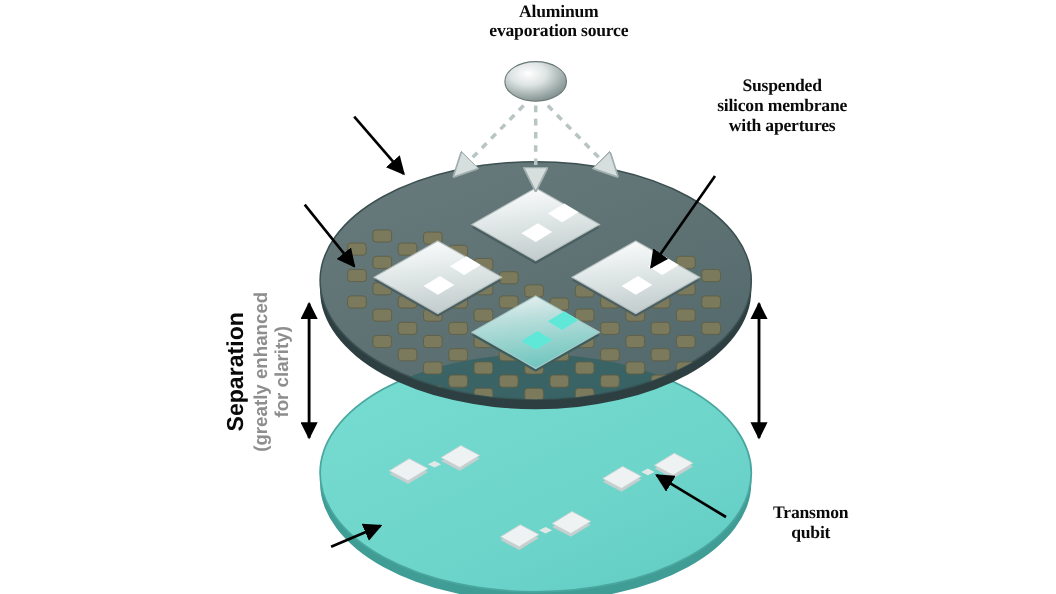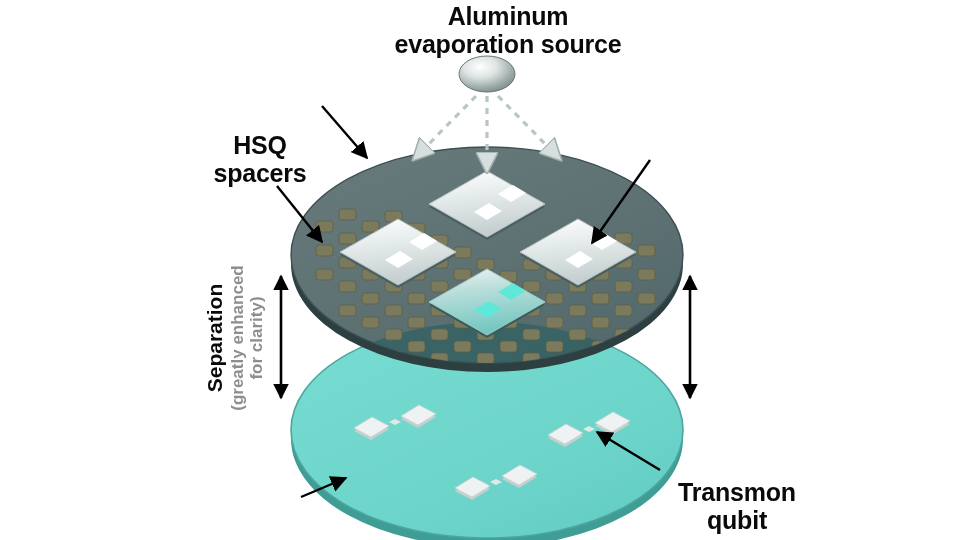--- a/index.html
+++ b/index.html
@@ -23,23 +23,23 @@
   #scene {
     position: absolute;
     left: 0;
     top: 0;
     width: 960px;
     height: 540px;
   }
   .label {
     position: absolute;
     color: #0a0a0a;
-    font-family: Liberation Sans, sans-serif;
+    font-family: Liberation Serif, serif;
     font-weight: bold;
-    font-size: 25px;
+    font-size: 16px;
     line-height: 1.12;
     letter-spacing: -0.2px;
     white-space: pre;
     text-align: center;
   }
   #label-aluminum-source {
     left: 393px;
     top: 2px;
     width: 230px;
   }
@@ -62,21 +62,21 @@
     text-align: center;
   }
   #label-device-substrate {
     left: 196px;
     top: 473px;
     width: 160px;
     text-align: center;
   }
   #label-transmon-qubit {
     left: 662px;
-    top: 478px;
+    top: 458px;
     width: 150px;
     text-align: center;
   }
   #label-separation-group {
     position: absolute;
     left: 175px;
     top: 258px;
     width: 110px;
     height: 160px;
   }
@@ -356,23 +356,24 @@
       <line x1="650" y1="160" x2="592" y2="243" marker-end="url(#arrowHead)"></line>
       <line x1="301" y1="497" x2="346" y2="478" marker-end="url(#arrowHead)"></line>
       <line x1="660" y1="470" x2="597" y2="432" marker-end="url(#arrowHead)"></line>
     </g>
   </svg>
 
   <div class="label" id="label-aluminum-source">Aluminum
 evaporation source</div>
 
 
-  <div class="label" id="label-hsq-spacers">HSQ
-spacers</div>
-
+
+  <div class="label" id="label-suspended-membrane">Suspended
+silicon membrane
+with apertures</div>
 
 
   <div class="label" id="label-transmon-qubit">Transmon
 qubit</div>
 
   <div id="label-separation-group">
     <div class="vlabel" id="label-separation">Separation</div>
     <div class="vlabel sub" id="label-separation-note">(greatly enhanced
 for clarity)</div>
   </div>

